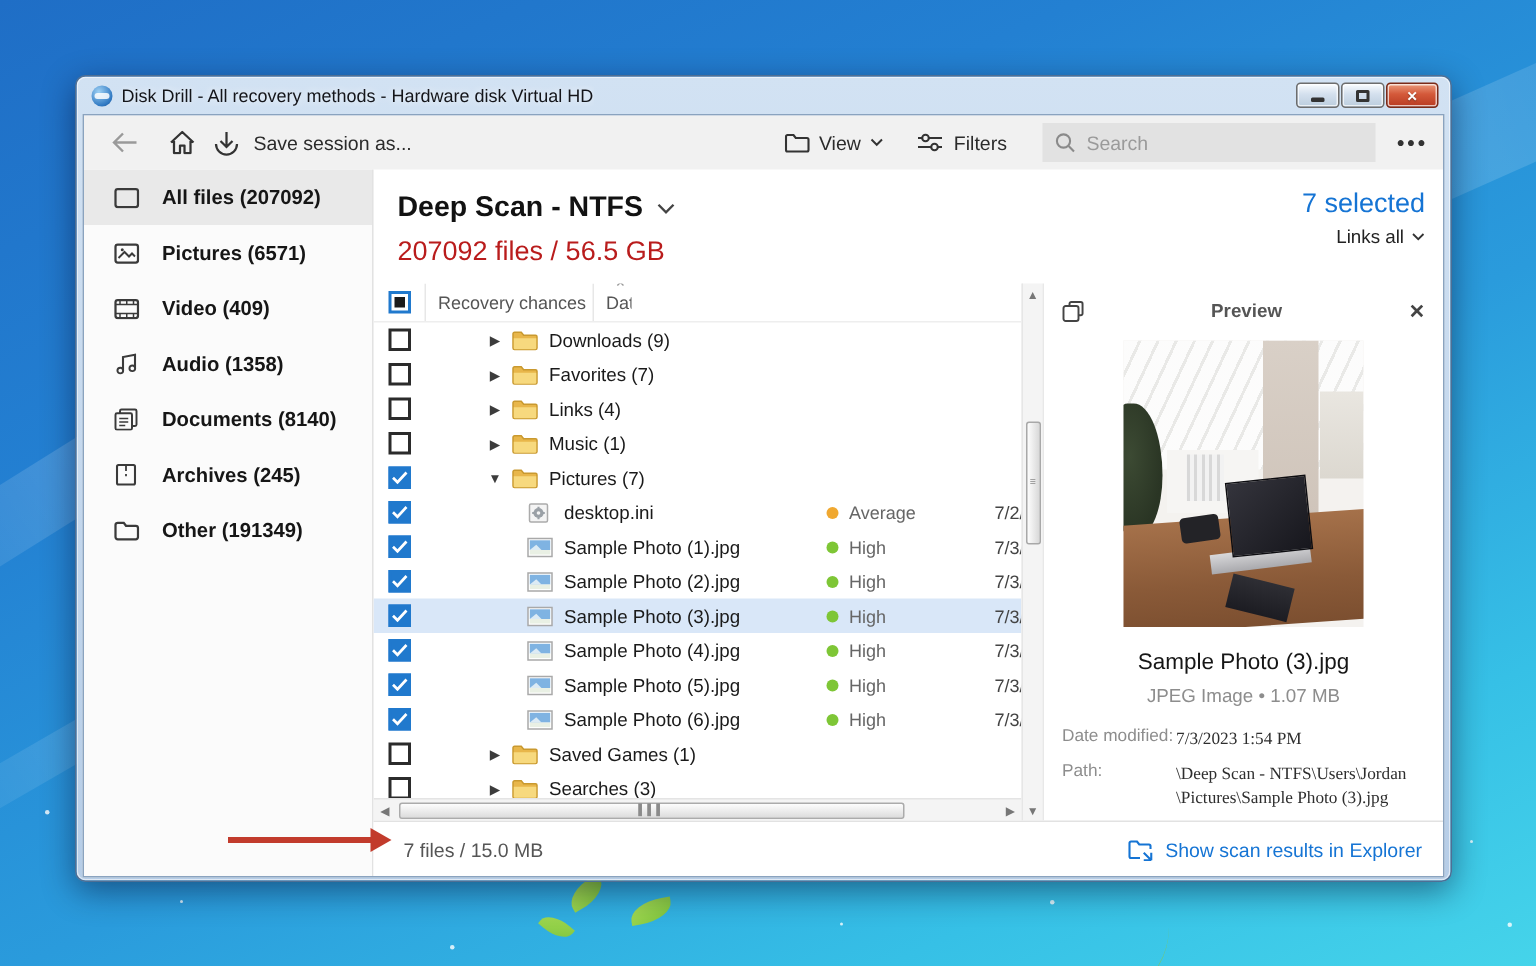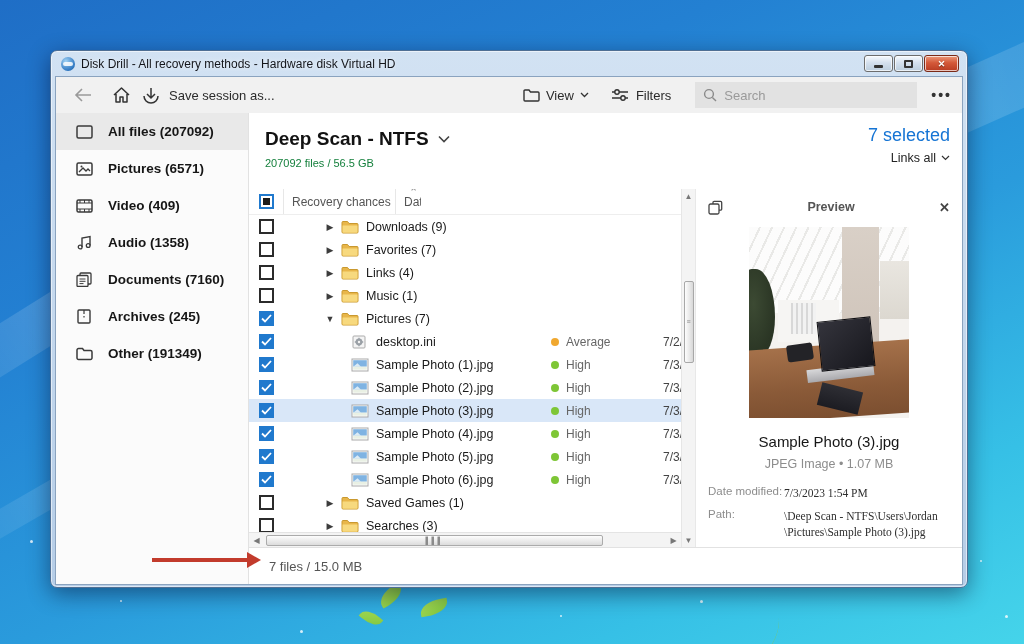--- a/index.html
+++ b/index.html
@@ -60,21 +60,21 @@
   .sidebar { width:193px; flex:0 0 auto; background:#fbfbfb; border-right:1px solid #e2e2e2; padding-top:0; }
   .side-item { height:37px; display:flex; align-items:center; gap:15px; padding-left:19px; cursor:default; }
   .side-item.selected { background:#e9e9e9; }
   .side-item .s-icon { width:18px; display:flex; justify-content:center; color:#3a3a3a; }
   .side-item .s-label { font-size:13.5px; font-weight:600; color:#161616; }
 
   .main { flex:1 1 auto; display:flex; flex-direction:column; min-width:0; }
   .main-head { height:76px; flex:0 0 auto; position:relative; padding:15px 0 0 4px; }
   .scan-title { display:flex; align-items:center; gap:9px; cursor:default; }
   .scan-title .t { font-size:19px; font-weight:700; color:#121212; }
-  .scan-sub { font-size:11px; color:#15803d; margin-top:7px; }
+  .scan-sub { font-size:18px; color:#b91c1c; margin-top:7px; }
   .head-right { position:absolute; right:12px; top:12px; text-align:right; }
   .sel-count { font-size:18px; color:#1574d4; }
   .select-all { font-size:12.5px; color:#222; margin-top:5px; display:inline-flex; align-items:center; gap:5px; cursor:default; }
 
   .work { flex:1 1 auto; display:flex; min-height:0; }
   .table-col { flex:1 1 auto; display:flex; flex-direction:column; min-width:0; overflow:hidden; }
   .thead { height:26px; flex:0 0 auto; display:flex; align-items:center; border-bottom:1px solid #eee; position:relative; font-size:12px; color:#555; }
   .thead .h-cb { width:34px; display:flex; justify-content:center; }
   .thead .h-name { flex:1 1 auto; }
   .thead .h-rec { width:112px; flex:0 0 auto; border-left:1px solid #e7e7e7; padding-left:8px; height:100%; display:flex; align-items:center; }
@@ -280,21 +280,21 @@
             <span class="s-label">Audio (1358)</span>
           </div>
           <div class="side-item">
             <span class="s-icon">
               <svg width="16" height="15" viewBox="0 0 16 15">
                 <rect x="4" y="1" width="11" height="11" rx="1" stroke="#3a3a3a" stroke-width="1.3" fill="none"></rect>
                 <rect x="1" y="3.5" width="11" height="11" rx="1" fill="#fbfbfb" stroke="#3a3a3a" stroke-width="1.3"></rect>
                 <path d="M3.5 7 H9.5 M3.5 9.3 H9.5 M3.5 11.6 H7.5" stroke="#3a3a3a" stroke-width="1"></path>
               </svg>
             </span>
-            <span class="s-label">Documents (7160)</span>
+            <span class="s-label">Documents (8140)</span>
           </div>
           <div class="side-item">
             <span class="s-icon">
               <svg width="14" height="15" viewBox="0 0 14 15">
                 <rect x="1" y="1" width="12" height="13" rx="1" stroke="#3a3a3a" stroke-width="1.4" fill="none"></rect>
                 <path d="M7 1 V5 M7 7 V8.5" stroke="#3a3a3a" stroke-width="1.2"></path>
               </svg>
             </span>
             <span class="s-label">Archives (245)</span>
           </div>
@@ -711,19 +711,28 @@
                 <span class="pv-lbl">Path:</span>
                 <span class="pv-val">\Deep Scan - NTFS\Users\Jordan
 \Pictures\Sample Photo (3).jpg</span>
               </div>
             </div>
           </div>
         </div>
 
         <div class="bottom">
           <span class="files-sum">7 files / 15.0 MB</span>
+          <div class="explorer-link">
+            <span>
+              <svg width="17" height="15" viewBox="0 0 17 15">
+                  <path d="M1 3 a1 1 0 0 1 1-1 h4 l1.5 2 H14 a1 1 0 0 1 1 1 v2 M1 3 v9 a1 1 0 0 0 1 1 h6" stroke="#1574d4" stroke-width="1.4" fill="none"></path>
+                  <path d="M10.5 9.5 H15.5 M15.5 9.5 V14.5 M15.5 9.5 L10.5 14.5" stroke="#1574d4" stroke-width="1.4" fill="none" transform="rotate(90 13 12)"></path>
+                </svg>
+            </span>
+            <span>Show scan results in Explorer</span>
+          </div>
         </div>
       </div>
     </div>
   </div>
 </div>
 
 <div class="arrow"></div>
 
 </body></html>

